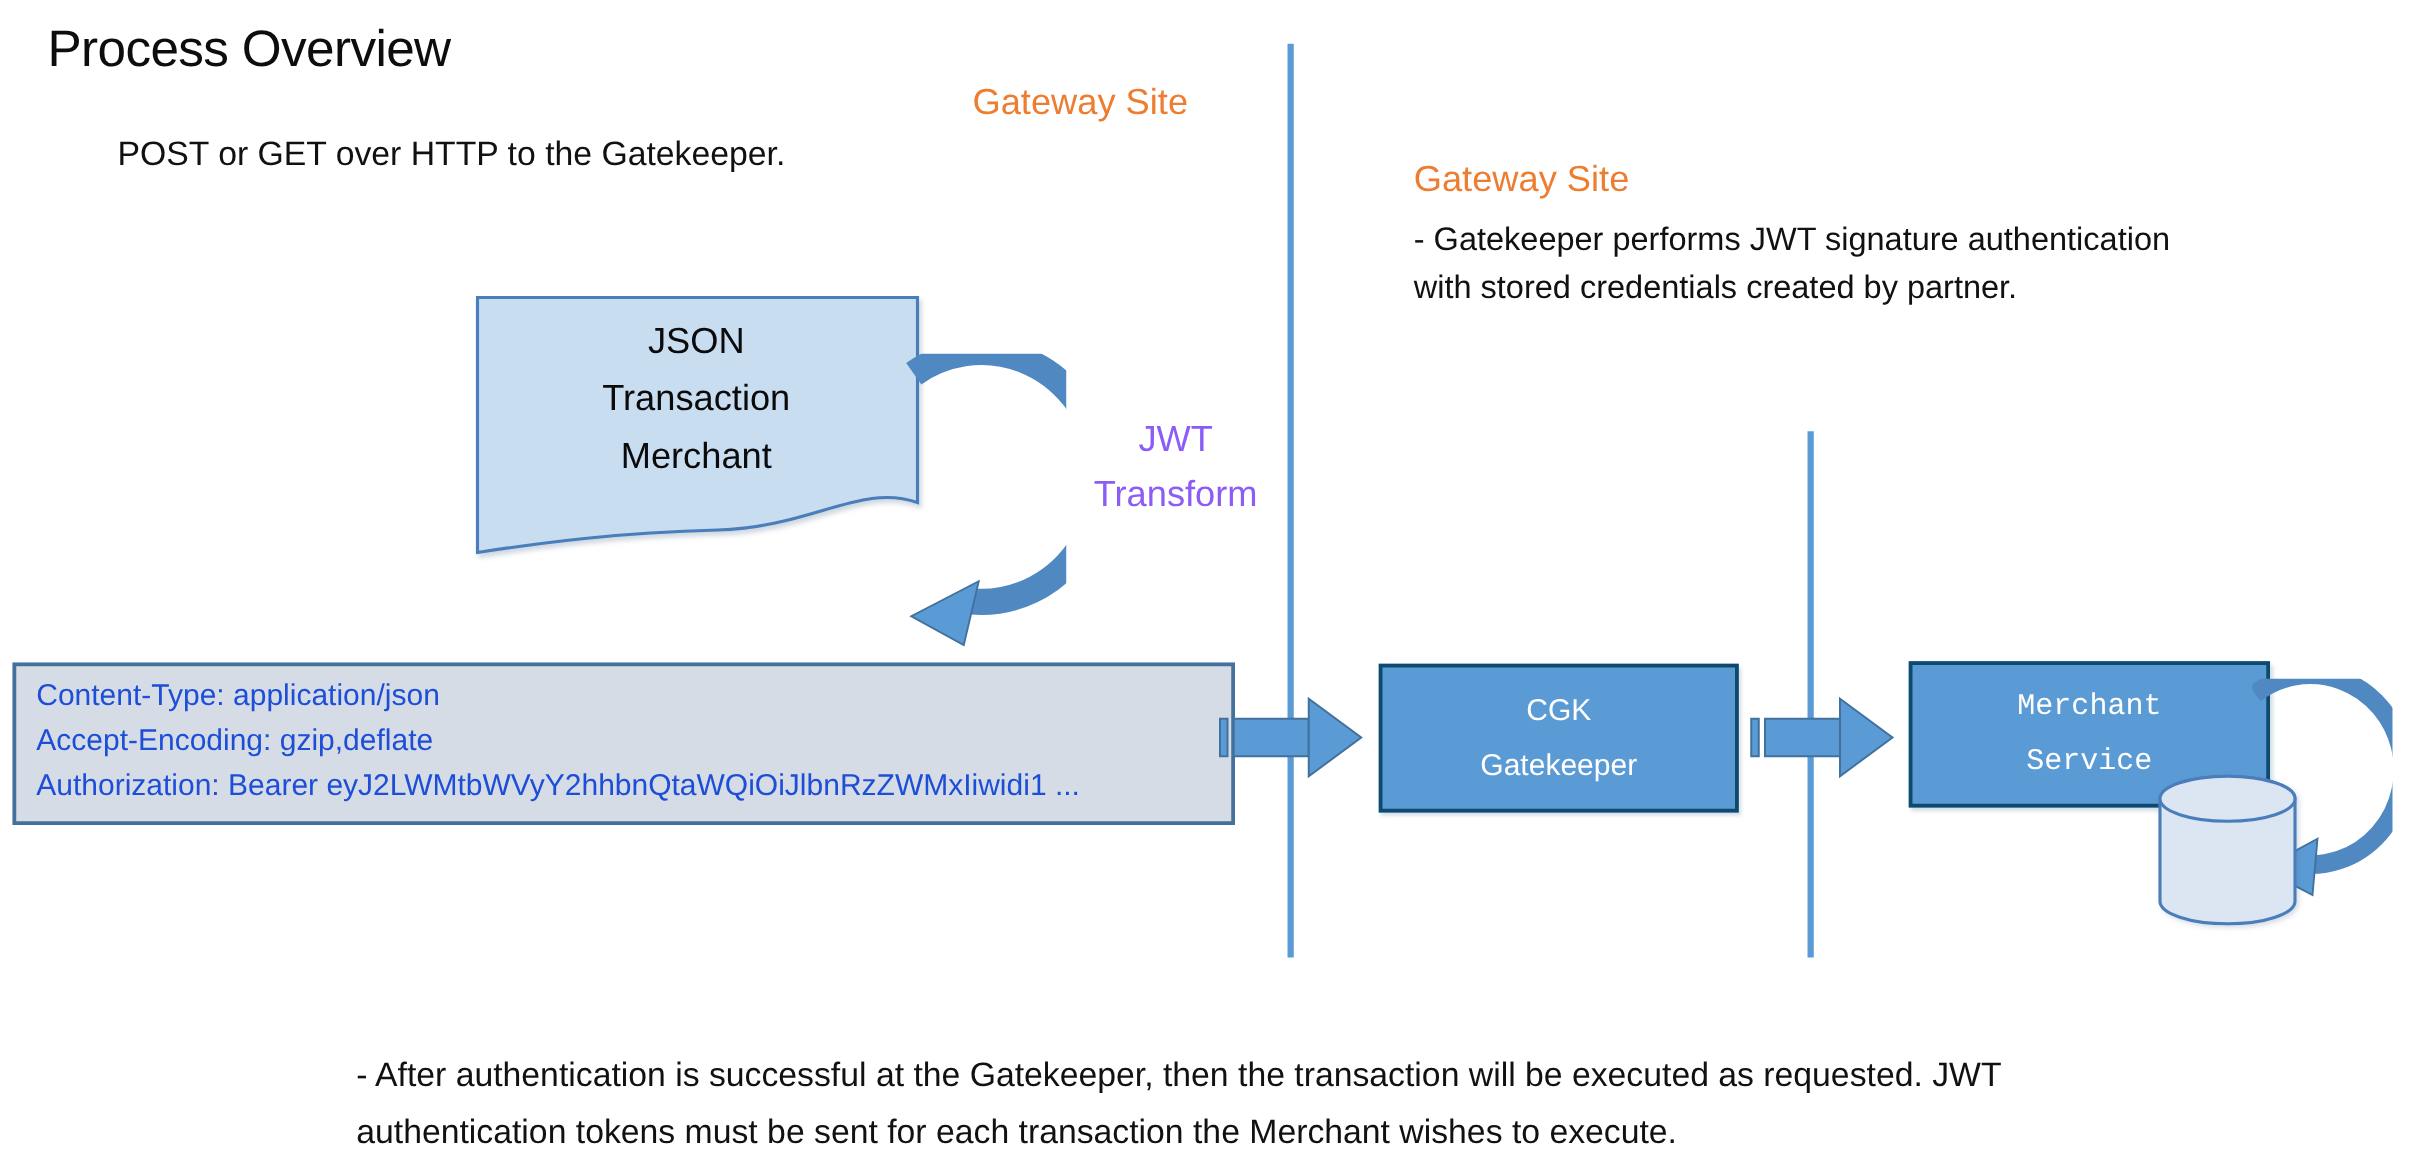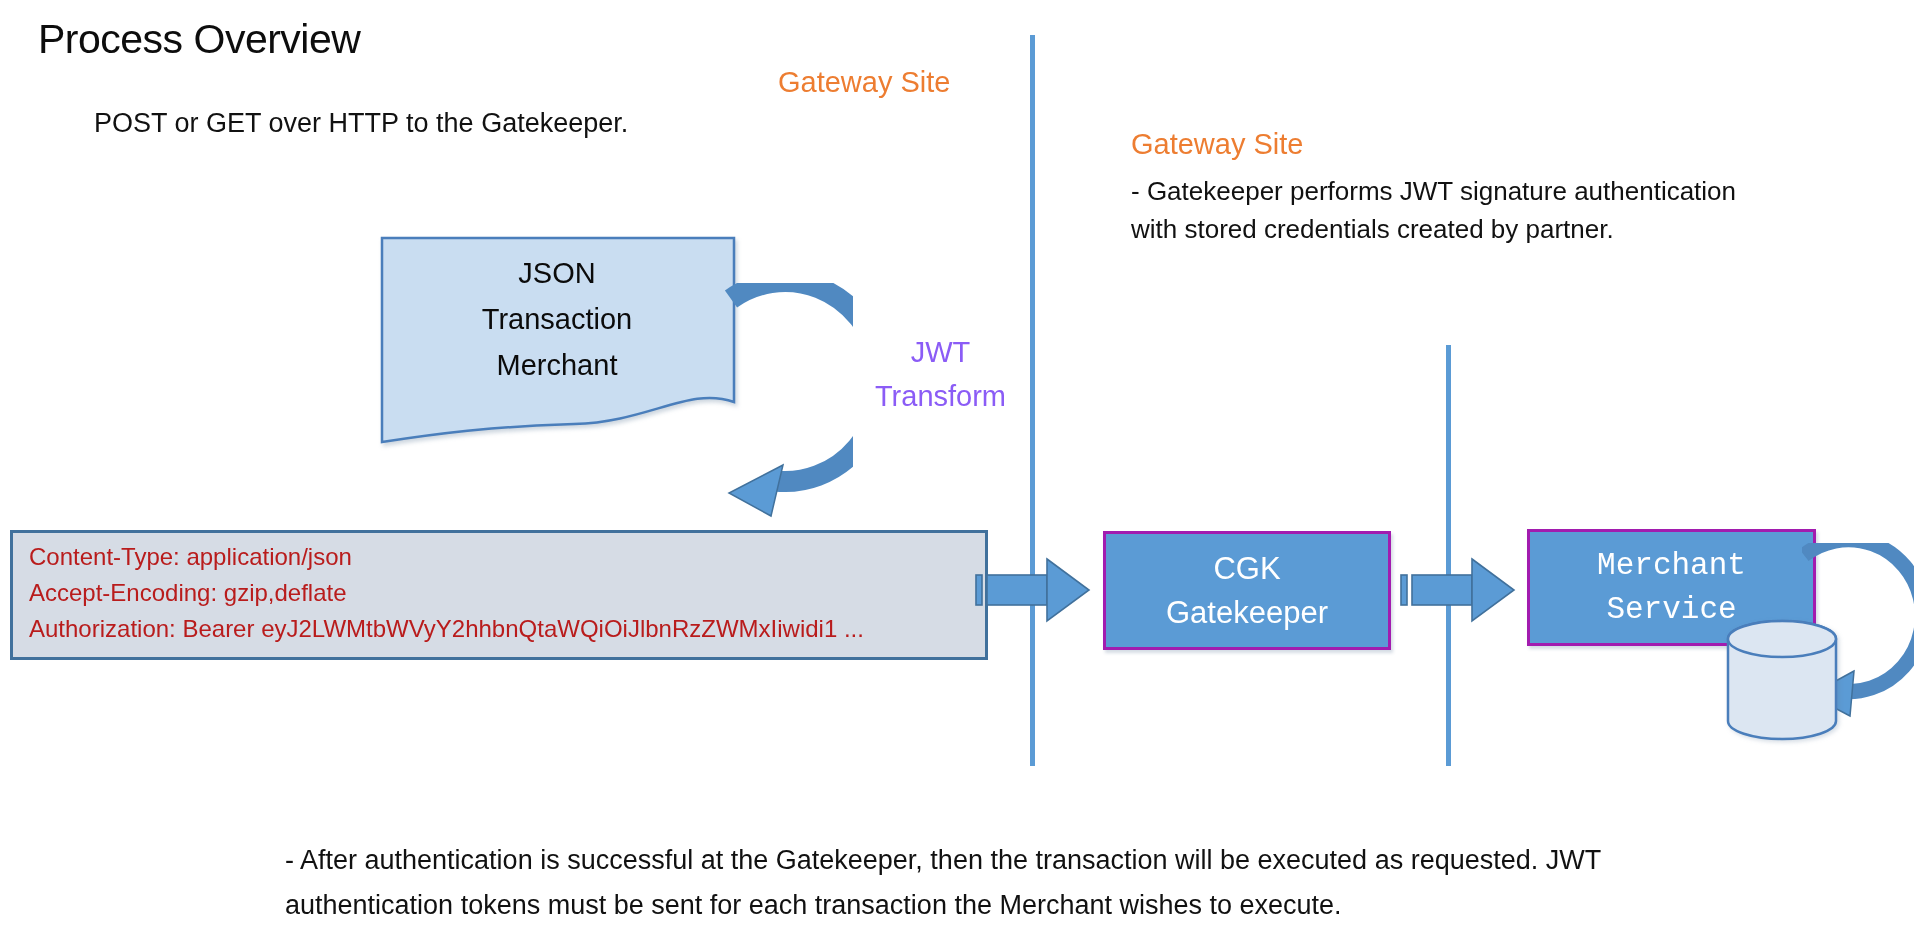--- a/index.html
+++ b/index.html
@@ -44,33 +44,33 @@
     left:853px;top:330px;width:175px;
     text-align:center;font-size:29px;line-height:44px;color:#8b5cf6;
   }
   .headers-box{
     left:10px;top:530px;width:956px;height:118px;
     background:#D6DCE5;
     border:3px solid #41719C;
     box-sizing:content-box;
     padding:6px 0 0 16px;
     font-size:24px;line-height:36px;
-    color:#b91c1c;
+    color:#1d4ed8;
     white-space:nowrap;
   }
   .vline{width:5px;background:#5B9BD5;}
   .vline1{left:1030px;top:35px;height:731px;}
   .vline2{left:1446px;top:345px;height:421px;}
   .flow-arrow1{left:974px;top:557px;}
   .flow-arrow2{left:1399px;top:557px;}
   .node-box{
     background:#5B9BD5;
-    border:3px solid #a21caf;
+    border:3px solid #0c4a6e;
     display:flex;flex-direction:column;justify-content:center;align-items:center;
-    color:#fff;font-size:31px;line-height:44px;
+    color:#fff;font-size:24px;line-height:44px;
     box-shadow:2px 3px 3px rgba(90,120,150,0.25);
   }
   .cgk-box{left:1103px;top:531px;width:282px;height:113px;}
   .merchant-box{left:1527px;top:529px;width:283px;height:111px;font-family:Liberation Mono, monospace;}
   .service-arrow{left:1802px;top:543px;}
   .cylinder{left:1724px;top:617px;filter:drop-shadow(2px 2px 2px rgba(90,120,150,0.25));}
   .footer{
     left:285px;top:838px;
     font-size:27px;line-height:45px;color:#111;
     white-space:nowrap;

